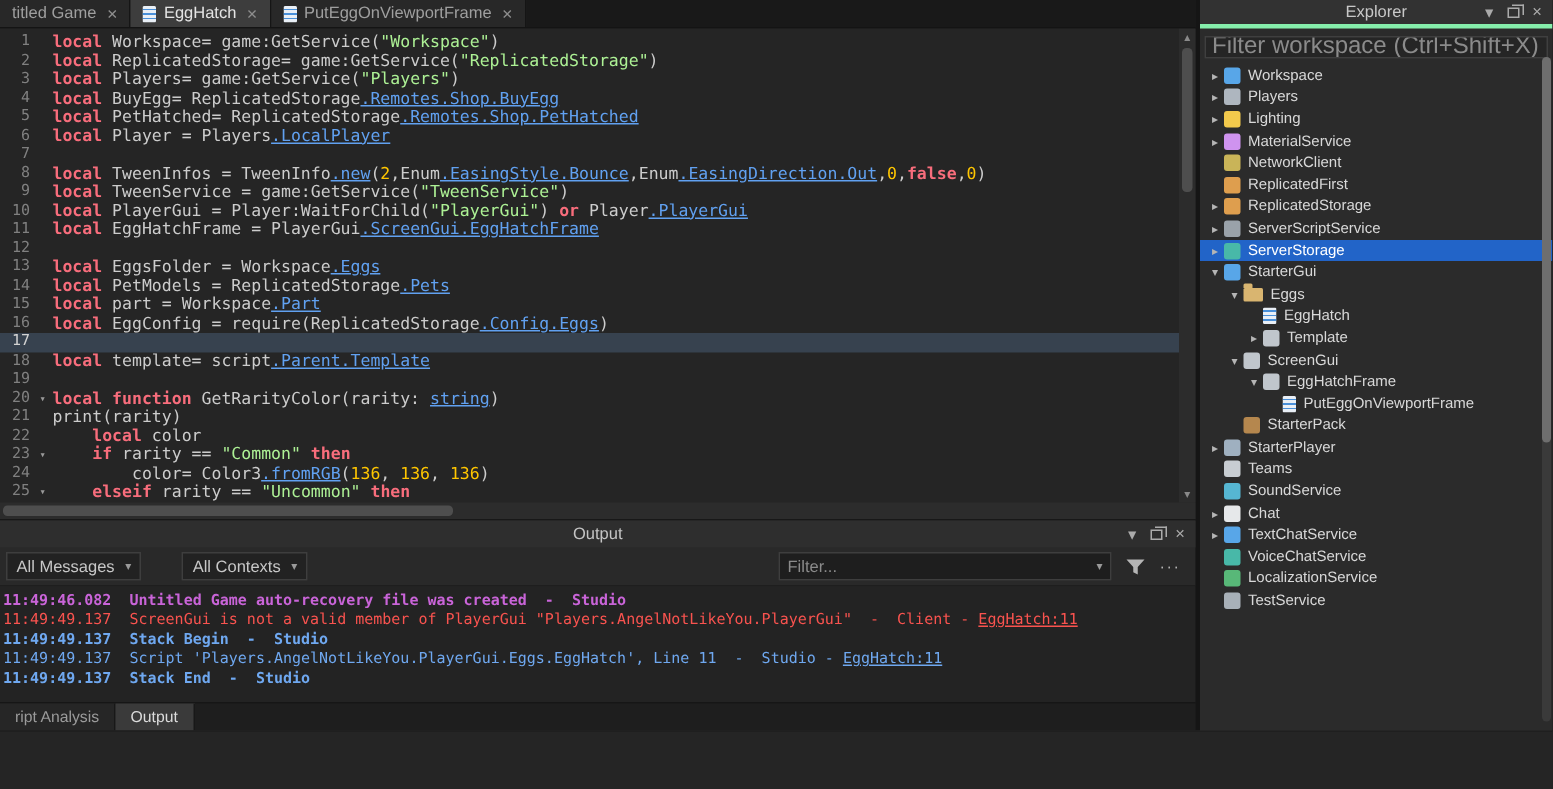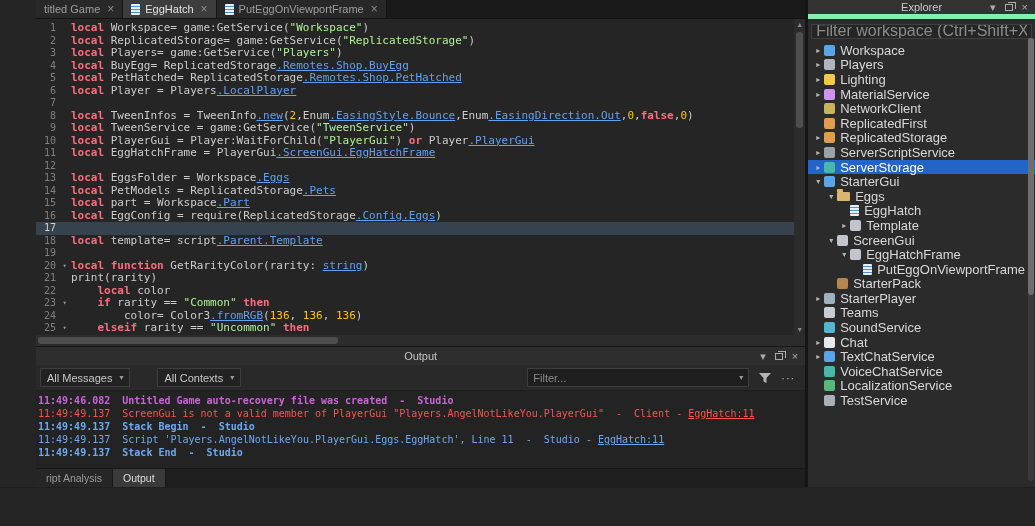--- a/index.html
+++ b/index.html
@@ -1,20 +1,20 @@
 <!DOCTYPE html>
 <html><head>
 <meta charset="utf-8">
 <style>
   * { box-sizing: border-box; margin: 0; padding: 0; }
   html,body { width:1035px; height:526px; overflow:hidden; }
   body { background:#252525; font-family:"Liberation Sans", sans-serif; }
 
   .app { width:1035px; height:526px; display:flex; flex-direction:column; }
-  .main { display:flex; height:487px;padding-left:36px; }
+  .main { display:flex; height:487px; }
   .left { width:797px; display:flex; flex-direction:column; background:#252525; }
   .divider-v { width:3px; background:#151515; }
   .right { width:235px; background:#2b2b2b; position:relative; display:flex; flex-direction:column; }
 
   
   .tabbar { height:19px; background:#191919; display:flex; align-items:stretch; border-bottom:1px solid #141414; }
   .tab { display:flex; align-items:center; gap:5px; padding:0 8px; background:#282828; color:#9f9f9f;
          font-size:11px; border-right:1px solid #151515; cursor:default; white-space:nowrap; }
   .tab.active { background:#3d3d3d; color:#e4e4e4; }
   .tab .close { color:#8d8d8d; font-size:12px; line-height:10px; margin-left:2px; }
@@ -83,31 +83,31 @@
   .llink { text-decoration:underline; }
 
   
   .bottom-tabs { height:19px; background:#1e1e1e; display:flex; align-items:stretch; border-top:1px solid #161616; }
   .btab { display:flex; align-items:center; padding:0 10px; font-size:10.5px; color:#9a9a9a; background:#262626; border-right:1px solid #181818; }
   .btab.active { background:#3a3a3a; color:#dcdcdc; }
   .bottom-filler { height:39px; background:#252525; border-top:1px solid #1f1f1f; }
 
   
   .exp-header { height:19px; background:#323232; position:relative; display:flex; align-items:center; justify-content:center;
-                color:#c8c8c8; font-size:11px; border-bottom:5px solid #86efac; }
+                color:#c8c8c8; font-size:11px; border-bottom:3px solid #86efac; }
   .exp-filter { padding:3px 3px 2px 3px; }
   .exp-filter input { width:100%; height:15px; background:#252525; border:1px solid #3f3f3f; color:#bbb;
                       font-size:16px; padding:0 4px; outline:none; font-family:"Liberation Sans",sans-serif; }
   .exp-filter input::placeholder { color:#8b8b8b; }
   .exp-tree { flex:1; overflow:hidden; padding-top:1px; }
   .trow { display:flex; align-items:center; height:14.6px; cursor:default; }
   .trow.sel { background:#2264c8; }
   .arrow { flex:0 0 12px; text-align:center; font-size:8px; color:#b5b5b5; }
   .ticon { margin-right:5px; }
-  .tlabel { font-size:13px; color:#d8d8d8; white-space:nowrap; }
+  .tlabel { font-size:10px; color:#d8d8d8; white-space:nowrap; }
   .trow.sel .tlabel { color:#fff; }
   .exp-scrollbar { position:absolute; right:1px; top:38px; bottom:6px; width:6px; background:#3a3a3a; border-radius:3px; }
   .exp-thumb { position:absolute; top:0; left:0; width:6px; height:58%; background:#6e6e6e; border-radius:3px; }
 </style>
 </head>
 <body>
 
 <div class="app">
   <div class="main">
 

